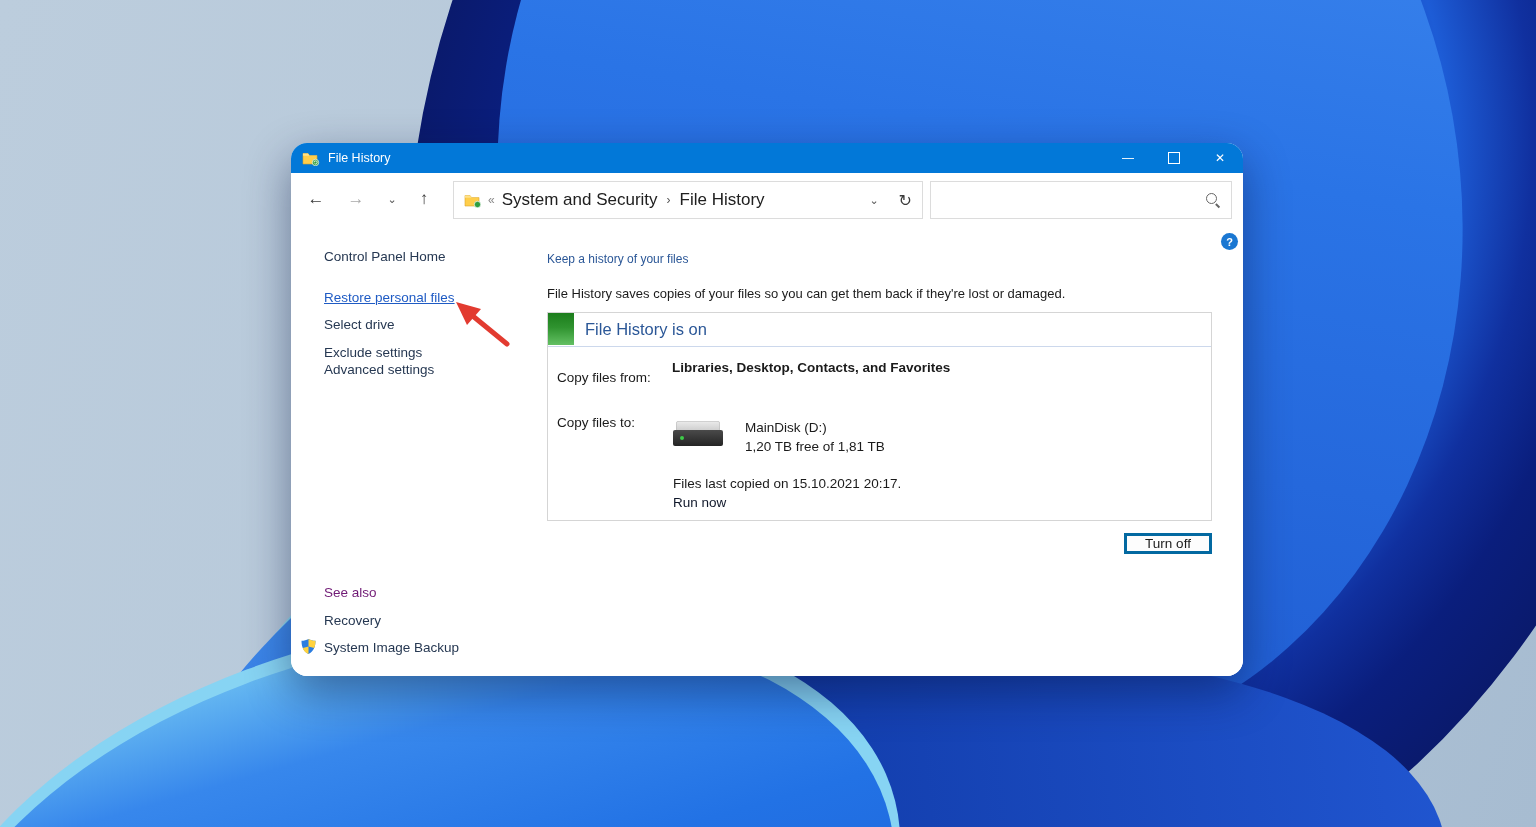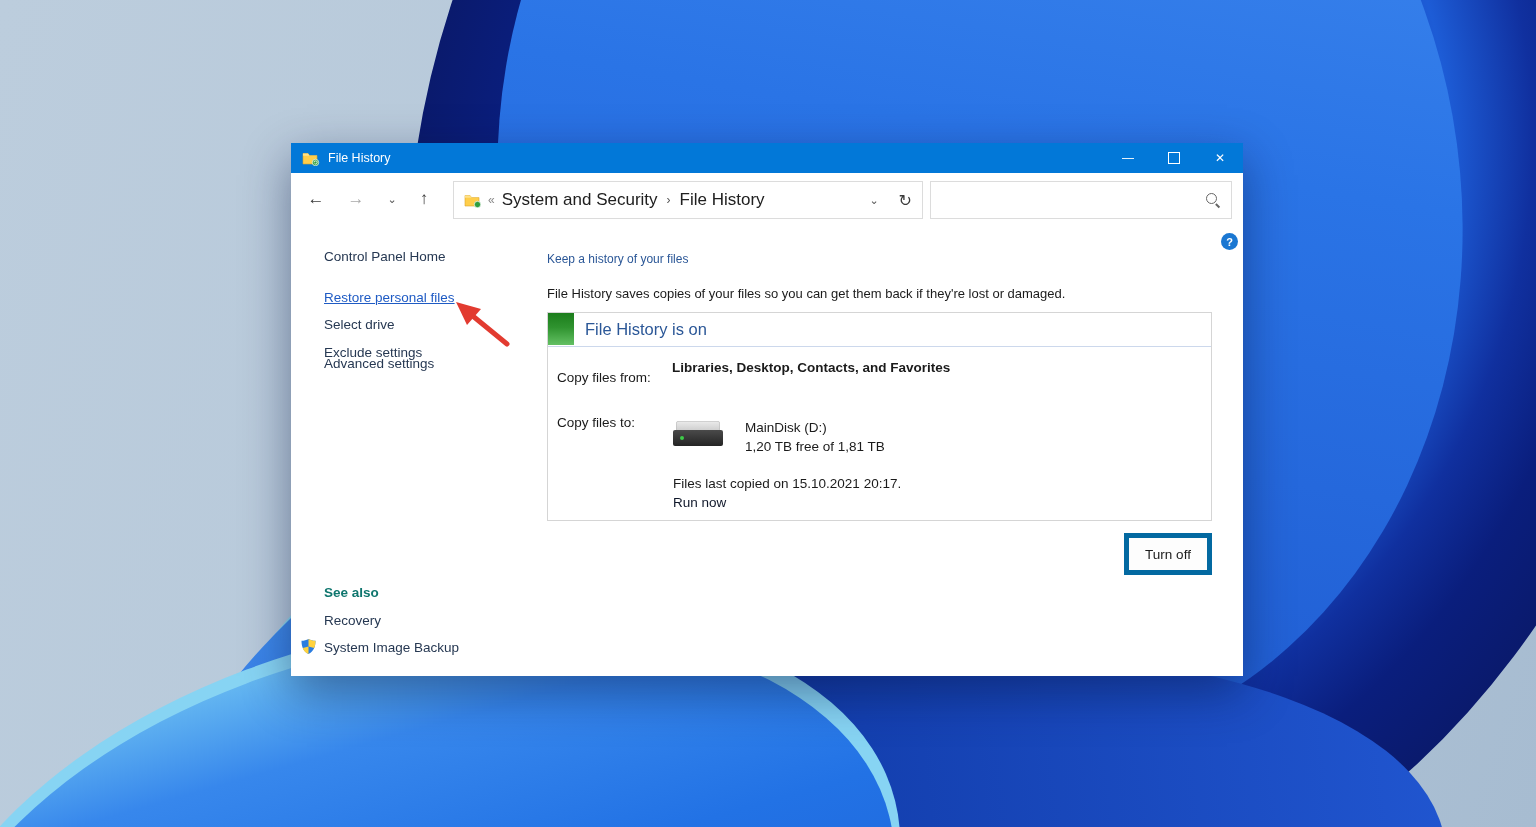--- a/index.html
+++ b/index.html
@@ -15,21 +15,21 @@
   .wp-bottom-dark{left:200px;top:660px;width:1250px;height:520px;transform:rotate(-7deg);
     background:linear-gradient(90deg,#0a1c74 0%,#1440b0 55%,#2055cf 100%);}
   .wp-rim-left{left:196px;top:430px;width:420px;height:760px;transform:rotate(33deg);background:#8fdcf2;}
   .wp-petal-left{left:170px;top:445px;width:450px;height:790px;transform:rotate(36deg);
     background:linear-gradient(140deg,#59a9f0 0%,#2a70e3 45%,#1e56cf 100%);}
   .wp-rim-bottom{left:-90px;top:632px;width:1000px;height:580px;transform:rotate(-14deg);background:#87d4f3;}
   .wp-petal-bottom{left:-86px;top:646px;width:990px;height:580px;transform:rotate(-14deg);
     background:linear-gradient(178deg,#6dc0f2 0%,#3787ec 18%,#2272e5 45%,#1b5ad2 100%);}
   
   .window{position:absolute;left:291px;top:143px;width:952px;height:533px;background:#fff;
-    border-radius:0;box-shadow:0 16px 45px rgba(5,15,60,.45);overflow:hidden;font-size:13.5px;color:#1b1b1b;}
+    border-radius:16px;box-shadow:0 16px 45px rgba(5,15,60,.45);overflow:hidden;font-size:13.5px;color:#1b1b1b;}
   .titlebar{position:absolute;left:0;top:0;right:0;height:30px;background:#0278d8;display:flex;align-items:center;padding-left:11px;}
   .titlebar .app-title{color:#fff;font-size:12.5px;margin-left:8px;}
   .cap-group{margin-left:auto;display:flex;height:30px;}
   .cap{width:46px;height:30px;display:flex;align-items:center;justify-content:center;color:#fff;font-size:12px;cursor:default;}
   .cap .maxbox{width:10px;height:10px;border:1.2px solid #fff;}
   
   .toolbar{position:absolute;left:0;top:30px;right:0;height:53px;background:#fff;border-bottom:1px solid #efefef;}
   .navbtn{position:absolute;top:9px;width:26px;height:34px;display:flex;align-items:center;justify-content:center;font-size:17px;color:#3b3b3b;}
   .navbtn.disabled{color:#a8a8a8;}
   .navbtn.small{font-size:11px;color:#555;}
@@ -46,38 +46,38 @@
   .searchbar input{flex:1;border:none;outline:none;font-size:13px;font-family:inherit;background:transparent;}
   .mag{position:relative;width:16px;height:16px;flex:0 0 auto;}
   .mag::before{content:"";position:absolute;left:1px;top:1px;width:9px;height:9px;border:1.6px solid #666;border-radius:50%;}
   .mag::after{content:"";position:absolute;left:11px;top:11px;width:5px;height:1.6px;background:#666;transform:rotate(45deg);transform-origin:left center;}
   
   .winbody{position:absolute;left:0;top:83px;right:0;bottom:0;background:#fff;}
   .help-btn{position:absolute;top:7px;right:5px;width:17px;height:17px;border-radius:50%;background:#1a77d2;color:#fff;
     font-size:11px;font-weight:bold;display:flex;align-items:center;justify-content:center;}
   .side-item{position:absolute;left:33px;font-size:13.5px;color:#263852;white-space:nowrap;cursor:default;}
   .side-link{color:#1f5bc4;text-decoration:underline;cursor:pointer;}
-  .side-gray{color:#0f766e;font-weight:bold;}
+  .side-gray{color:#701a75;}
   .shield{position:absolute;left:9px;width:17px;height:17px;}
   .heading{position:absolute;left:256px;top:26px;font-size:12px;color:#2b5797;}
   .desc{position:absolute;left:256px;top:60px;font-size:13px;color:#1b1b1b;}
   .panel{position:absolute;left:256px;top:86px;width:665px;height:209px;border:1px solid #d5d5d5;box-sizing:border-box;background:#fff;}
   .panel-header{position:absolute;left:0;top:0;right:0;height:33px;border-bottom:1px solid #ccd8ec;}
   .status-square{position:absolute;left:0;top:0;width:26px;height:32px;
     background:linear-gradient(to bottom,#1c7d1c 0%,#2f932f 45%,#63c063 100%);}
   .status-title{position:absolute;left:37px;top:0;line-height:32px;font-size:16.5px;color:#2b5797;}
   .p-label{position:absolute;left:9px;font-size:13.5px;color:#1b1b1b;}
   .p-value{position:absolute;left:124px;font-size:13.5px;color:#1b1b1b;}
   .drive-icon{position:absolute;left:125px;top:108px;width:50px;height:27px;}
   .drive-top{position:absolute;left:3px;top:0;width:44px;height:11px;background:linear-gradient(to bottom,#ececec,#c9c9c9);
     border-radius:3px 3px 0 0;box-shadow:0 0 0 .5px #b5b5b5 inset;}
   .drive-bodyp{position:absolute;left:0;top:9px;width:50px;height:16px;background:linear-gradient(to bottom,#4a4a4a,#242424);border-radius:2px;}
   .drive-led{position:absolute;left:7px;top:15px;width:4px;height:4px;border-radius:50%;background:#3ecb49;}
   .link{color:#0f172a;cursor:pointer;}
-  .turnoff{position:absolute;left:833px;top:307px;width:88px;height:42px;background:#fdfdfd;border:5px solid #0369a1;
+  .turnoff{position:absolute;left:833px;top:307px;width:88px;height:21px;background:#fdfdfd;border:3px solid #0369a1;
     font-size:13.5px;color:#1b1b1b;font-family:inherit;display:flex;align-items:center;justify-content:center;cursor:pointer;}
   
   .folder-ico{flex:0 0 auto;}
   .red-arrow{position:absolute;left:450px;top:298px;z-index:30;}
 </style>
 </head>
 <body>
 
 <div class="stage">
 
@@ -153,21 +153,21 @@
     <div class="winbody">
 
       <div class="help-btn">
         <span>?</span>
       </div>
 
       <div class="side-item" style="top:23px;">Control Panel Home</div>
       <div class="side-item side-link" style="top:64px;">Restore personal files</div>
       <div class="side-item" style="top:91px;">Select drive</div>
       <div class="side-item" style="top:119px;">Exclude settings</div>
-      <div class="side-item" style="top:130px;">Advanced settings</div>
+      <div class="side-item" style="top:136px;">Advanced settings</div>
 
       <div class="side-item side-gray" style="top:359px;">See also</div>
       <div class="side-item" style="top:387px;">Recovery</div>
       <svg class="shield" style="top:412px;" viewBox="0 0 17 17">
         <path d="M8.5 1 C10.5 2.2 13 2.8 15.5 2.8 C15.5 9 13.5 13.5 8.5 16 C3.5 13.5 1.5 9 1.5 2.8 C4 2.8 6.5 2.2 8.5 1 Z" fill="#2b7de0"></path>
         <path d="M8.5 1 C10.5 2.2 13 2.8 15.5 2.8 C15.5 5.5 15.2 8 14.2 10 L8.5 8.5 Z" fill="#ffd23e"></path>
         <path d="M8.5 8.5 L2.8 10 C3.8 12.8 5.6 14.9 8.5 16 Z" fill="#ffd23e"></path>
       </svg>
       <div class="side-item" style="top:414px;">System Image Backup</div>
 

